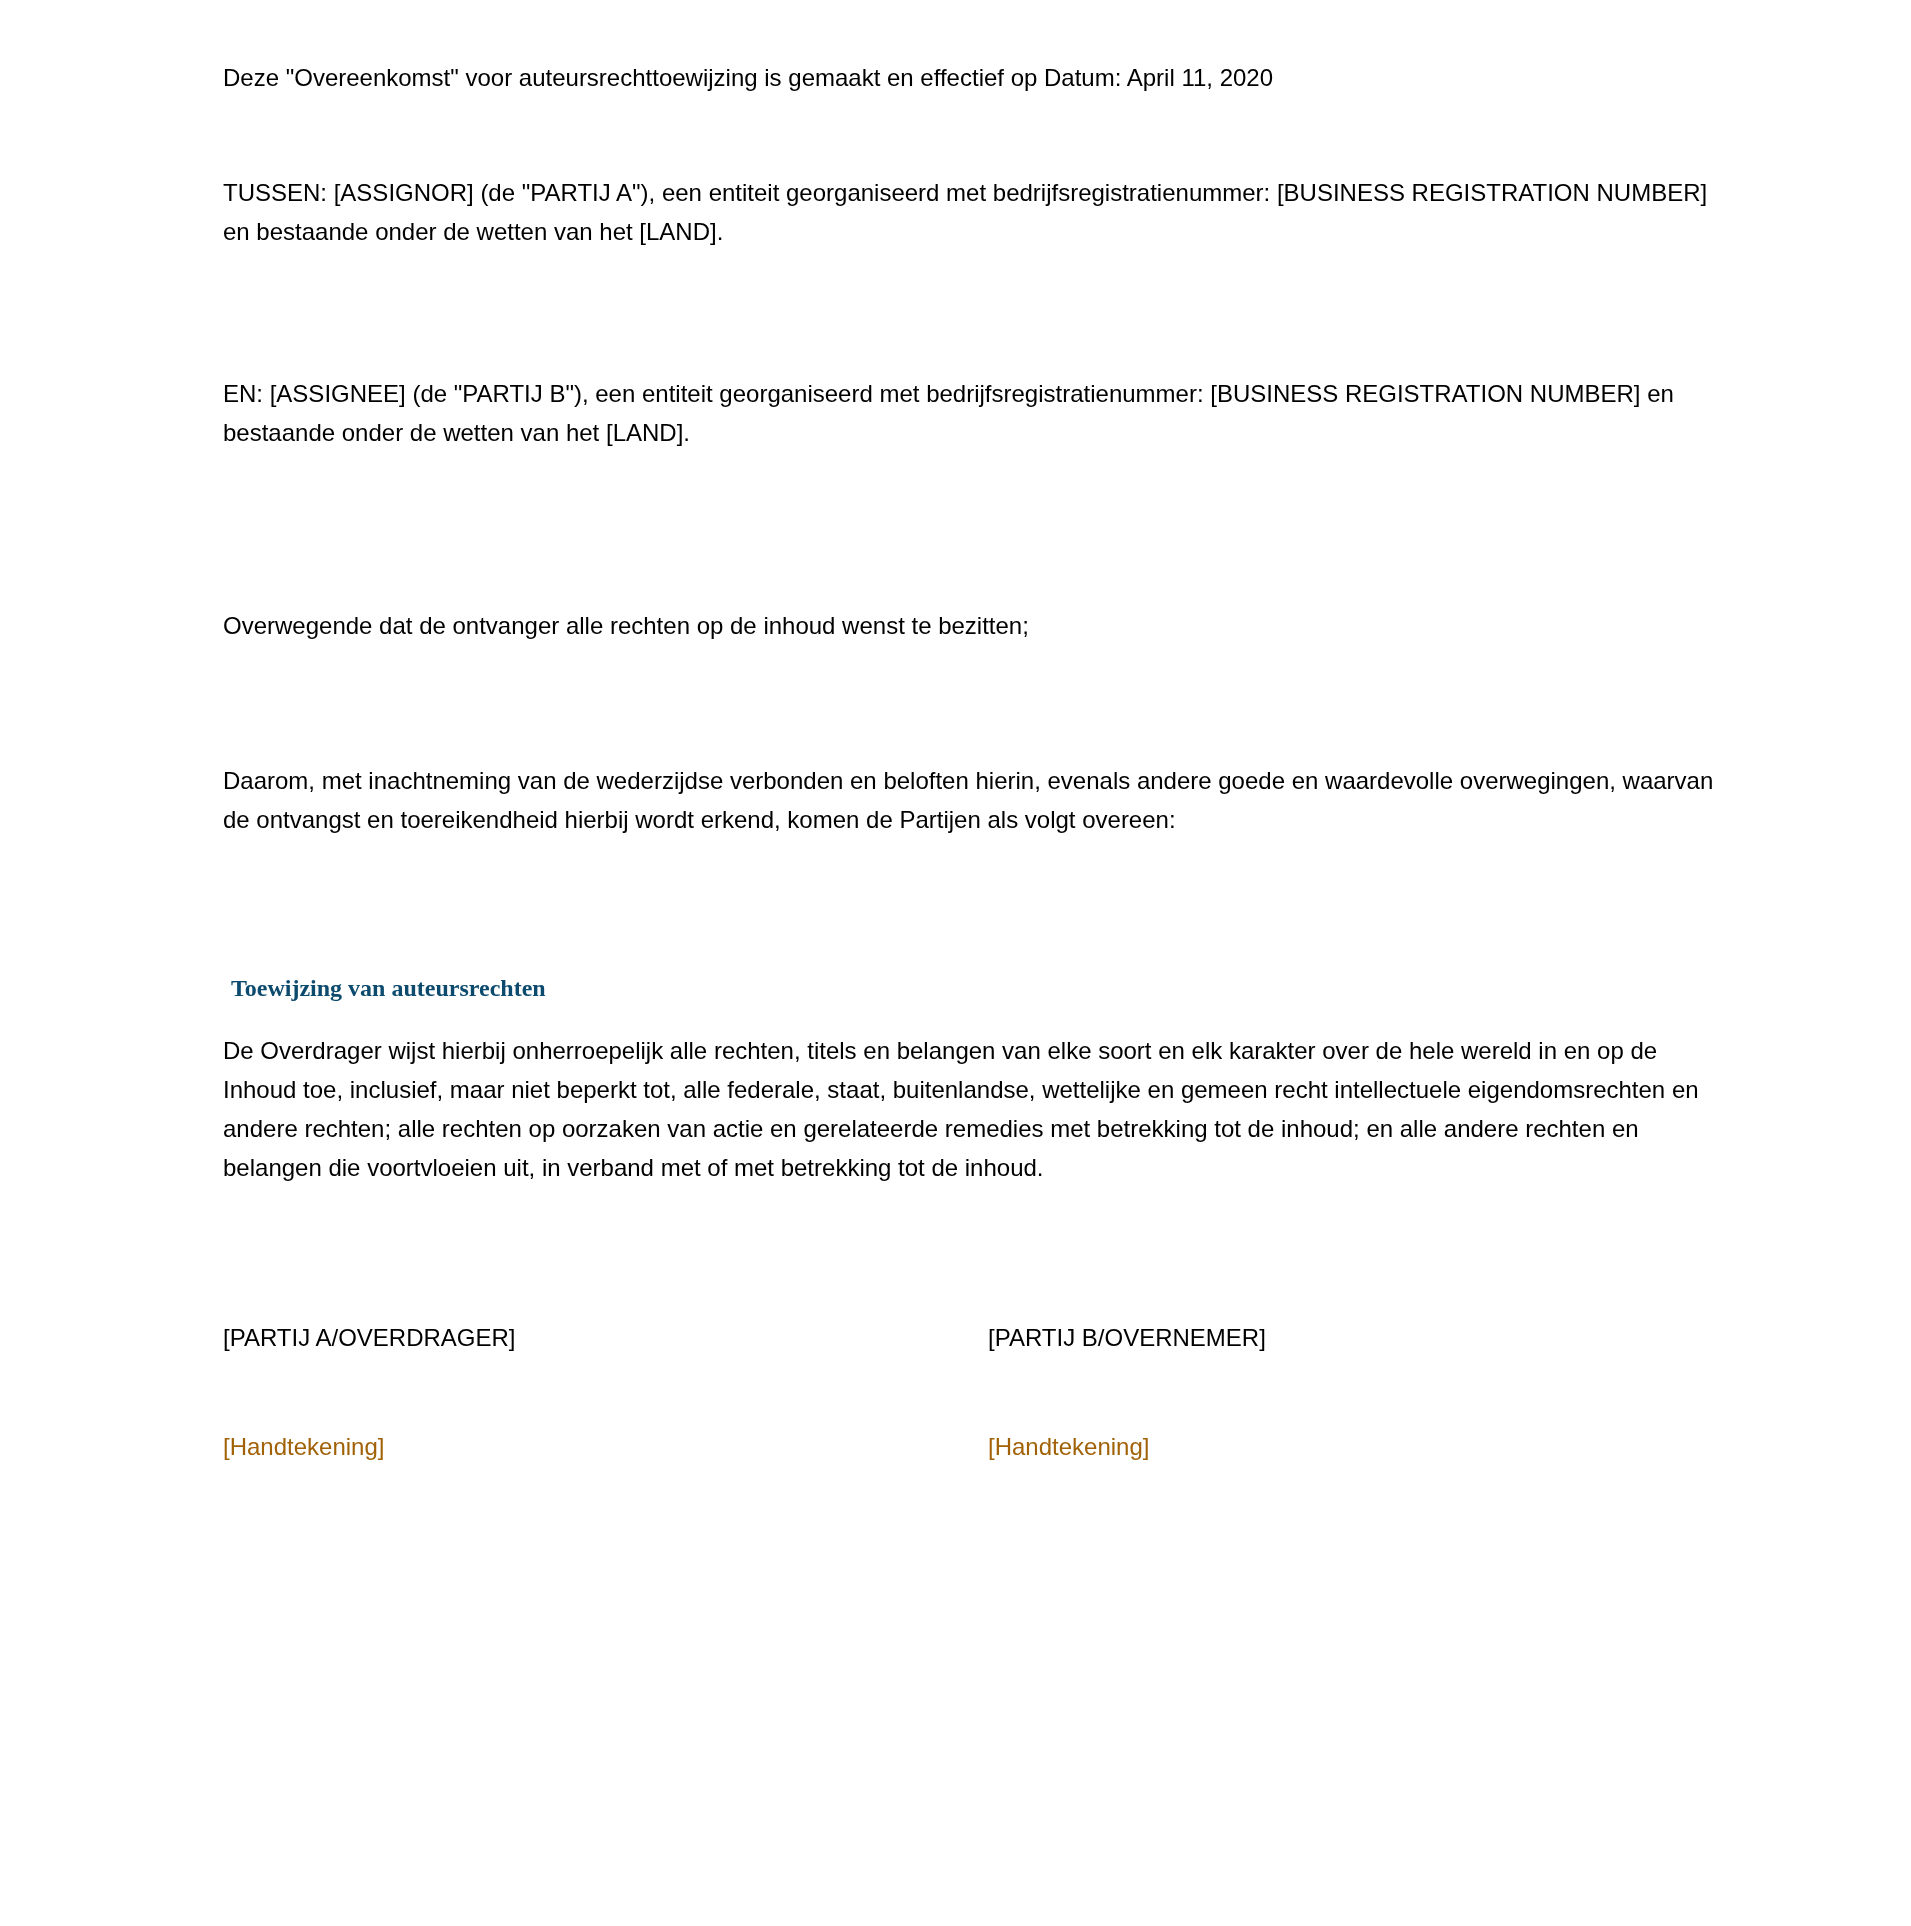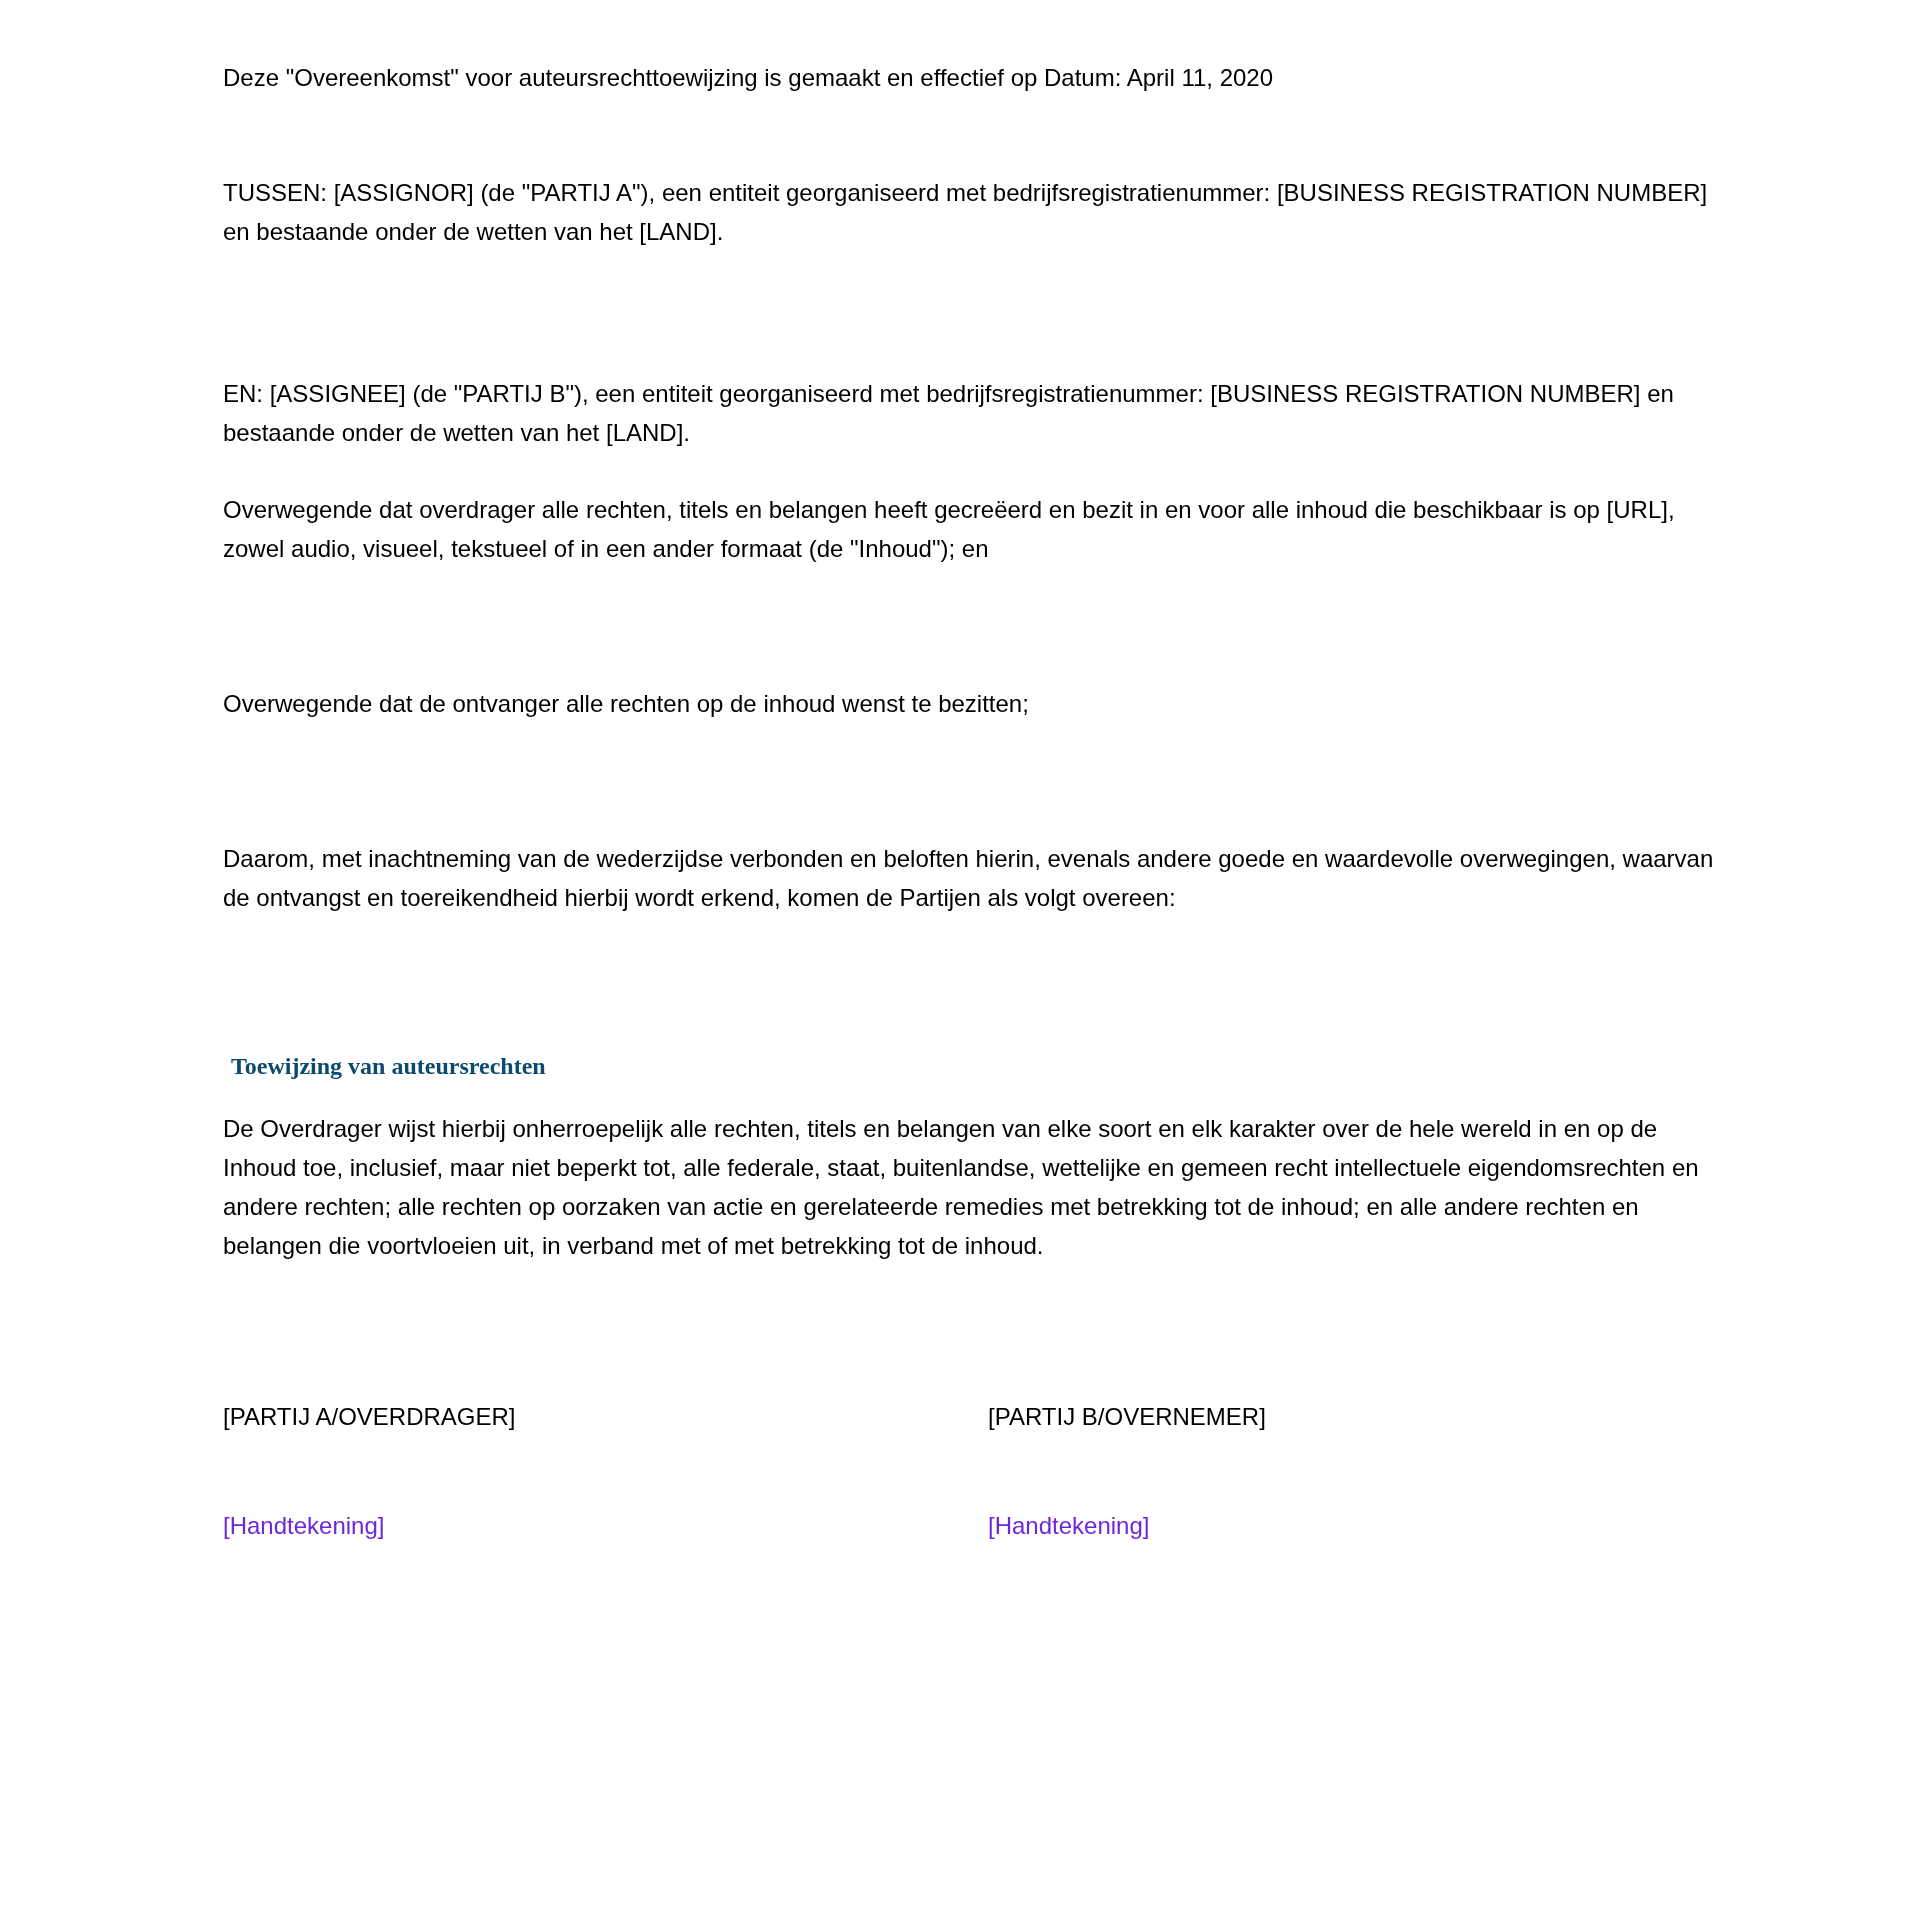--- a/index.html
+++ b/index.html
@@ -90,21 +90,21 @@
     font-weight: normal;
     line-height: 1.5;
     margin: 0;
     color: #000;
   }
   .sig-sign {
     font-size: 24px;
     font-weight: normal;
     line-height: 1.5;
     margin: 0;
-    color: #6d28d9;
+    color: #a16207;
   }
 </style>
 </head>
 <body>
 
 <div class="page">
   <div class="content">
 
 
     <div class="sp-intro"></div>
@@ -114,21 +114,20 @@
     <div class="sp-lg"></div>
 
     <p class="para"><b>TUSSEN:</b><span> [ASSIGNOR] (de "PARTIJ A"), een entiteit georganiseerd met bedrijfsregistratienummer: [BUSINESS REGISTRATION NUMBER] en bestaande onder de wetten van het [LAND].</span></p>
 
     <div class="sp-xxl"></div>
 
     <p class="para"><b>EN:</b><span> [ASSIGNEE] (de "PARTIJ B"), een entiteit georganiseerd met bedrijfsregistratienummer: [BUSINESS REGISTRATION NUMBER] en bestaande onder de wetten van het [LAND].</span></p>
 
     <div class="sp-sm"></div>
 
-    <p class="para">Overwegende dat overdrager alle rechten, titels en belangen heeft gecreëerd en bezit in en voor alle inhoud die beschikbaar is op [URL], zowel audio, visueel, tekstueel of in een ander formaat (de "Inhoud"); en</p>
 
     <div class="sp-xl"></div>
 
     <p class="para">Overwegende dat de ontvanger alle rechten op de inhoud wenst te bezitten;</p>
 
     <div class="sp-xl"></div>
 
     <p class="para">Daarom, met inachtneming van de wederzijdse verbonden en beloften hierin, evenals andere goede en waardevolle overwegingen, waarvan de ontvangst en toereikendheid hierbij wordt erkend, komen de Partijen als volgt overeen:</p>
 
     <div class="sp-xxl"></div>

